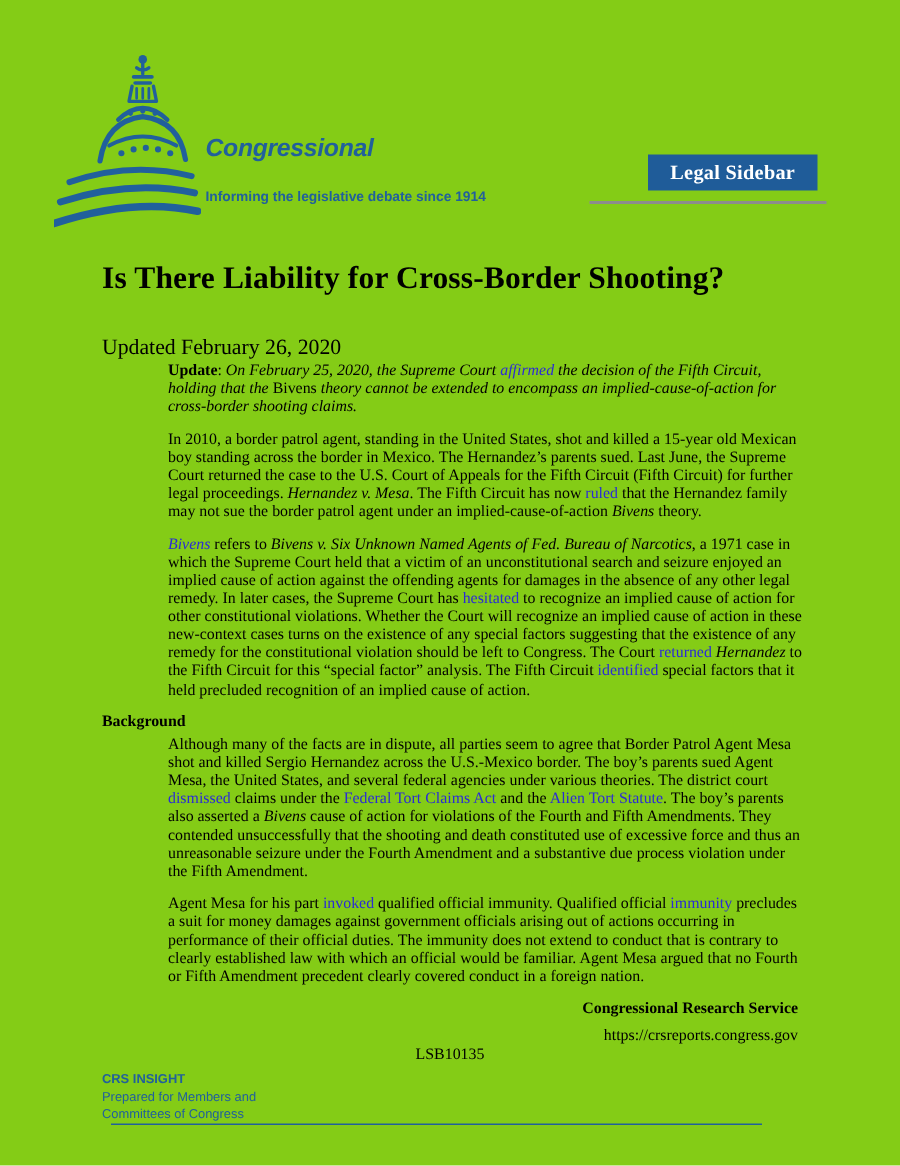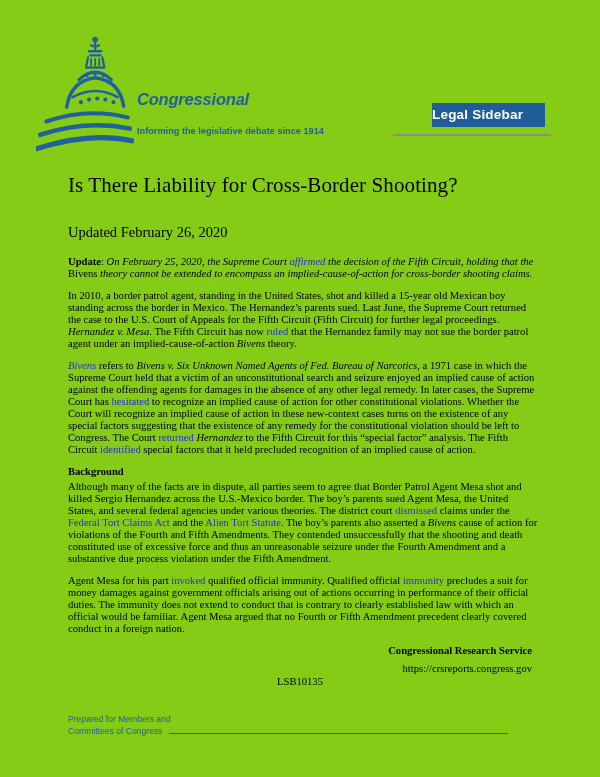--- a/index.html
+++ b/index.html
@@ -13,45 +13,45 @@
   body{width:600px;font-family:"Liberation Serif",serif;color:#000;}
   .page{position:relative;width:600px;height:777px;background:#84cc16;overflow:hidden;}
 
   
   .dome{position:absolute;left:36px;top:34px;}
   .logo-text{position:absolute;left:137px;top:92px;color:var(--crs-blue);
     font-family:"Liberation Sans",sans-serif;}
   .logo-line{font-weight:bold;font-style:italic;font-size:16.5px;line-height:15.5px;letter-spacing:-0.2px;}
   .tagline{font-weight:bold;font-size:9.2px;margin-top:18px;letter-spacing:0;}
   .badge{position:absolute;left:432px;top:103px;width:113px;height:24px;
-    background:var(--badge-bg);color:#fff;font-family:Liberation Sans, sans-serif;
-    font-weight:bold;font-size:13.5px;line-height:24px;letter-spacing:0.2px;}
+    background:var(--badge-bg);color:#fff;font-family:Liberation Serif, serif;
+    font-weight:bold;font-size:13.5px;line-height:24px;text-align:center;letter-spacing:0.2px;}
   .header-rule{position:absolute;left:393px;top:134px;width:158px;height:2px;background:var(--rule-gray);}
 
   
   .article{position:absolute;left:68px;top:173px;width:470px;}
-  h1.title{font-size:21px;font-weight:normal;letter-spacing:0.1px;margin-bottom:26px;}
-  .dateline{font-size:14.5px;margin-bottom:15px;}
-  p.body-p{font-size:10.6px;line-height:12.1px;margin-bottom:9.5px;text-align:left;}
+  h1.title{font-size:21px;font-weight:bold;letter-spacing:0.1px;margin-bottom:26px;}
+  .dateline{font-size:14.5px;margin-bottom:1px;}
+  p.body-p{font-size:10.6px;line-height:12.1px;margin-bottom:9.5px;text-align:left;margin-left:44px;}
   h2.section-h{font-size:10.6px;font-weight:bold;margin:2px 0 4px 0;}
   .r-b{font-weight:bold;}
   .r-i{font-style:italic;}
   .r-l{color:var(--link);cursor:pointer;}
 
   
   .doc-footer-right{text-align:right;margin-top:0;padding-right:6px;}
   .dfr-org{font-size:10.6px;font-weight:bold;margin-bottom:7px;}
   .dfr-url{font-size:10.6px;margin-bottom:2px;}
   .dfr-id{font-size:10.6px;text-align:center;}
 
   
   .bottom-footer{position:absolute;left:68px;top:714px;width:440px;
     font-family:"Liberation Sans",sans-serif;color:var(--crs-blue);font-size:8.6px;line-height:11.5px;}
   .bf-line1{font-weight:bold;}
-  .bf-row{display:flex;align-items:flex-end;}
+  .bf-row{display:flex;flex-direction:column;}
   .bf-rule{flex:1;border-bottom:1.5px solid var(--crs-blue);margin-left:6px;margin-bottom:3px;}
 </style>
 </head>
 <body>
 
 <div class="page">
 
   <div class="dome">
     <svg viewBox="0 0 96 116" width="98" height="118" aria-hidden="true">
       <g fill="none" stroke="#21609C" stroke-linecap="round">
@@ -100,20 +100,21 @@
     <p class="body-p"><span>Agent Mesa for his part </span><span class="r-l">invoked</span><span> qualified official immunity.  Qualified official </span><span class="r-l">immunity</span><span> precludes a suit for money damages against government officials arising out of actions occurring in performance of their official duties.  The immunity does not extend to conduct that is contrary to clearly established law with which an official would be familiar. Agent Mesa argued that no Fourth or Fifth Amendment precedent clearly covered conduct in a foreign nation.</span></p>
 
     <div class="doc-footer-right">
       <div class="dfr-org">Congressional Research Service</div>
       <div class="dfr-url">https://crsreports.congress.gov</div>
       <div class="dfr-id">LSB10135</div>
     </div>
   </div>
 
   <div class="bottom-footer">
+    <div class="bf-line1">CRS INSIGHT</div>
     <div>Prepared for Members and</div>
     <div class="bf-row">
       <span>Committees of Congress</span>
       <span class="bf-rule"></span>
     </div>
   </div>
 
 </div>
 
 </body></html>

